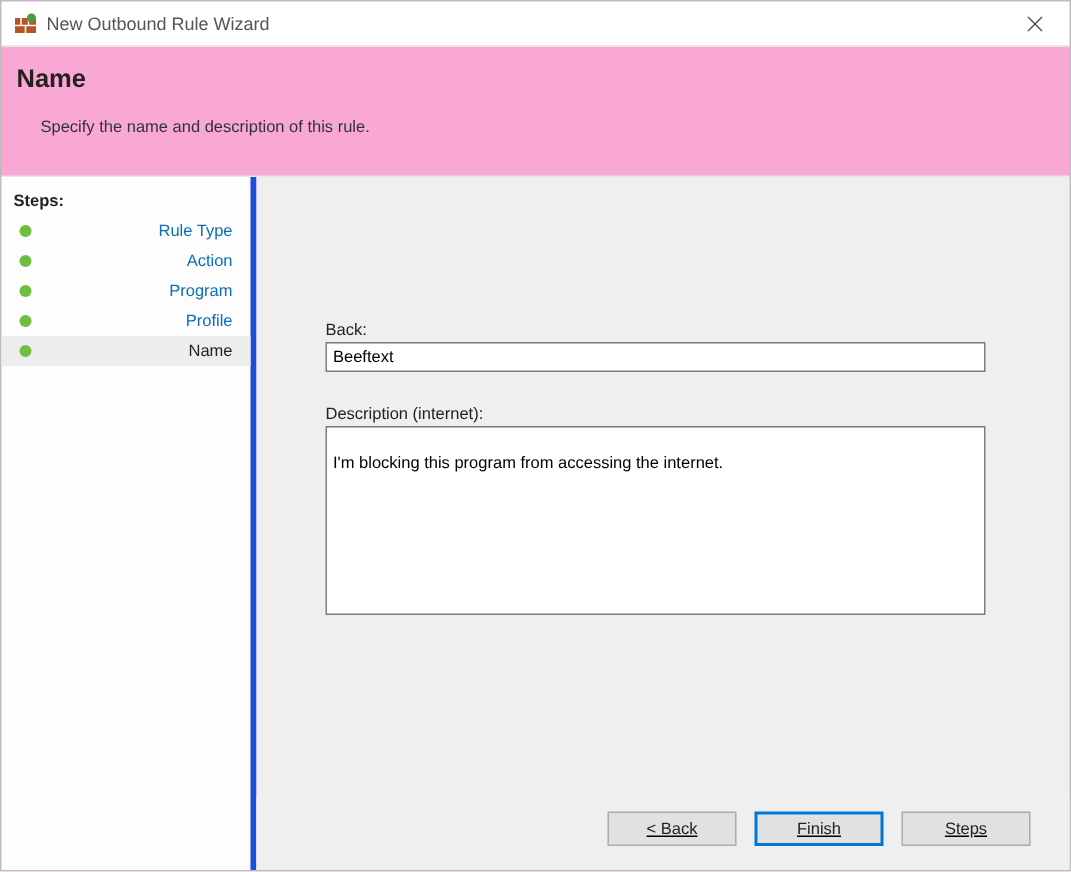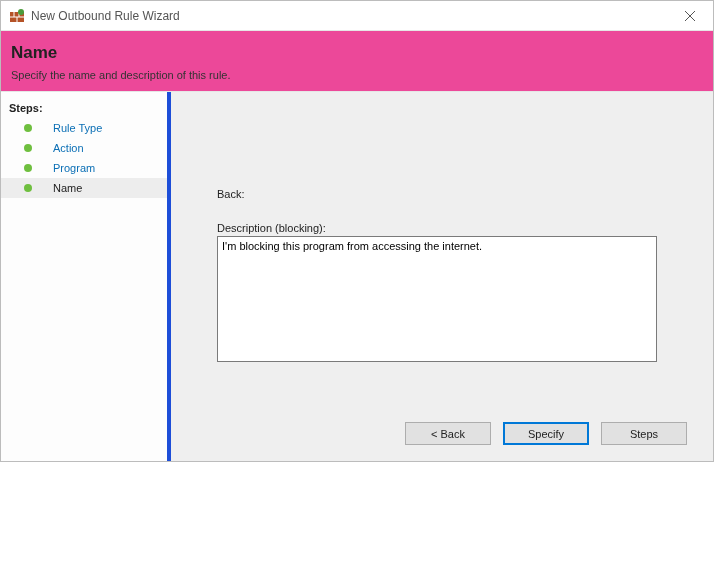--- a/index.html
+++ b/index.html
@@ -5,25 +5,25 @@
     * { box-sizing: border-box; }
     body {
       margin: 0;
       padding: 0;
       font-family: "Segoe UI", Tahoma, sans-serif;
       font-size: 12px;
       background: #fff;
     }
     .window {
       width: 714px;
-      height: 462px;
+      height: 581px;
       border: 1px solid #bcbcbc;
       display: flex;
       flex-direction: column;
-      background: #ec4899;
+      background: #f9a8d4;
     }
     .titlebar {
       height: 30px;
       display: flex;
       align-items: center;
       padding: 0 8px;
       border-bottom: 1px solid #e6e6e6;
       background: #fff;
       position: relative;
     }
@@ -54,21 +54,21 @@
       padding: 8px 10px 10px 10px;
       border-bottom: 1px solid #e6e6e6;
     }
     .header h1 {
       margin: 4px 0 6px 0;
       font-size: 17px;
       font-weight: 600;
       color: #222;
     }
     .header p {
-      margin: 0;
+      margin: 16px;
       font-size: 11px;
       color: #333;
     }
 
     .body {
       flex: 1;
       display: flex;
       min-height: 0;
     }
     .sidebar {
@@ -79,23 +79,24 @@
     }
     .sidebar-title {
       font-size: 11px;
       font-weight: 600;
       padding: 6px 8px 4px 8px;
       color: #222;
     }
     .step {
       display: flex;
       align-items: center;
-      padding: 4px 23px;
-      font-size: 11px;
-      gap: 21px;
+      padding: 4px 12px;
+      font-size: 11px;
+      gap: 8px;
+      justify-content: space-between;
     }
     .step .bullet {
       width: 8px;
       height: 8px;
       border-radius: 50%;
       background: #6fbf3f;
       flex-shrink: 0;
     }
     .step.link .label { color: #0b6fb5; }
     .step.current {
@@ -133,34 +134,35 @@
       margin-top: 22px;
       margin-bottom: 2px;
       font-size: 11px;
       color: #222;
     }
     .textarea {
       width: 440px;
       height: 126px;
       font-family: inherit;
       font-size: 11px;
-      padding: 3px 4px;
+      padding: 18px 4px;
       border: 1px solid #7a7a7a;
       background: #fff;
       resize: none;
       overflow: auto;
     }
 
     .buttonbar {
       display: flex;
       justify-content: flex-end;
       align-items: center;
       gap: 12px;
       padding: 10px 26px 16px 10px;
       background: #efefef;
+      text-decoration: underline;
     }
     .btn {
       width: 86px;
       height: 23px;
       font-family: inherit;
       font-size: 11px;
       background: #e1e1e1;
       border: 1px solid #adadad;
       color: #222;
     }
@@ -210,34 +212,39 @@
         <span class="label">Rule Type</span>
       </div>
       <div class="step link">
         <span class="bullet"></span>
         <span class="label">Action</span>
       </div>
       <div class="step link">
         <span class="bullet"></span>
         <span class="label">Program</span>
       </div>
+      <div class="step link">
+        <span class="bullet"></span>
+        <span class="label">Profile</span>
+      </div>
       <div class="step current">
         <span class="bullet"></span>
         <span class="label">Name</span>
       </div>
     </div>
 
     <div class="content">
       <div class="form-area">
         <div class="field-label">Back:</div>
-        <div class="desc-label">Description (blocking):</div>
+        <input type="text" class="text-input" value="Beeftext" style="">
+        <div class="desc-label">Description (internet):</div>
         <textarea class="textarea" style="">I'm blocking this program from accessing the internet.</textarea>
       </div>
 
       <div class="buttonbar">
         <button class="btn">&lt; Back</button>
-        <button class="btn default">Specify</button>
+        <button class="btn default">Finish</button>
         <button class="btn">Steps</button>
       </div>
     </div>
 
   </div>
 </div>
 
 </body></html>

